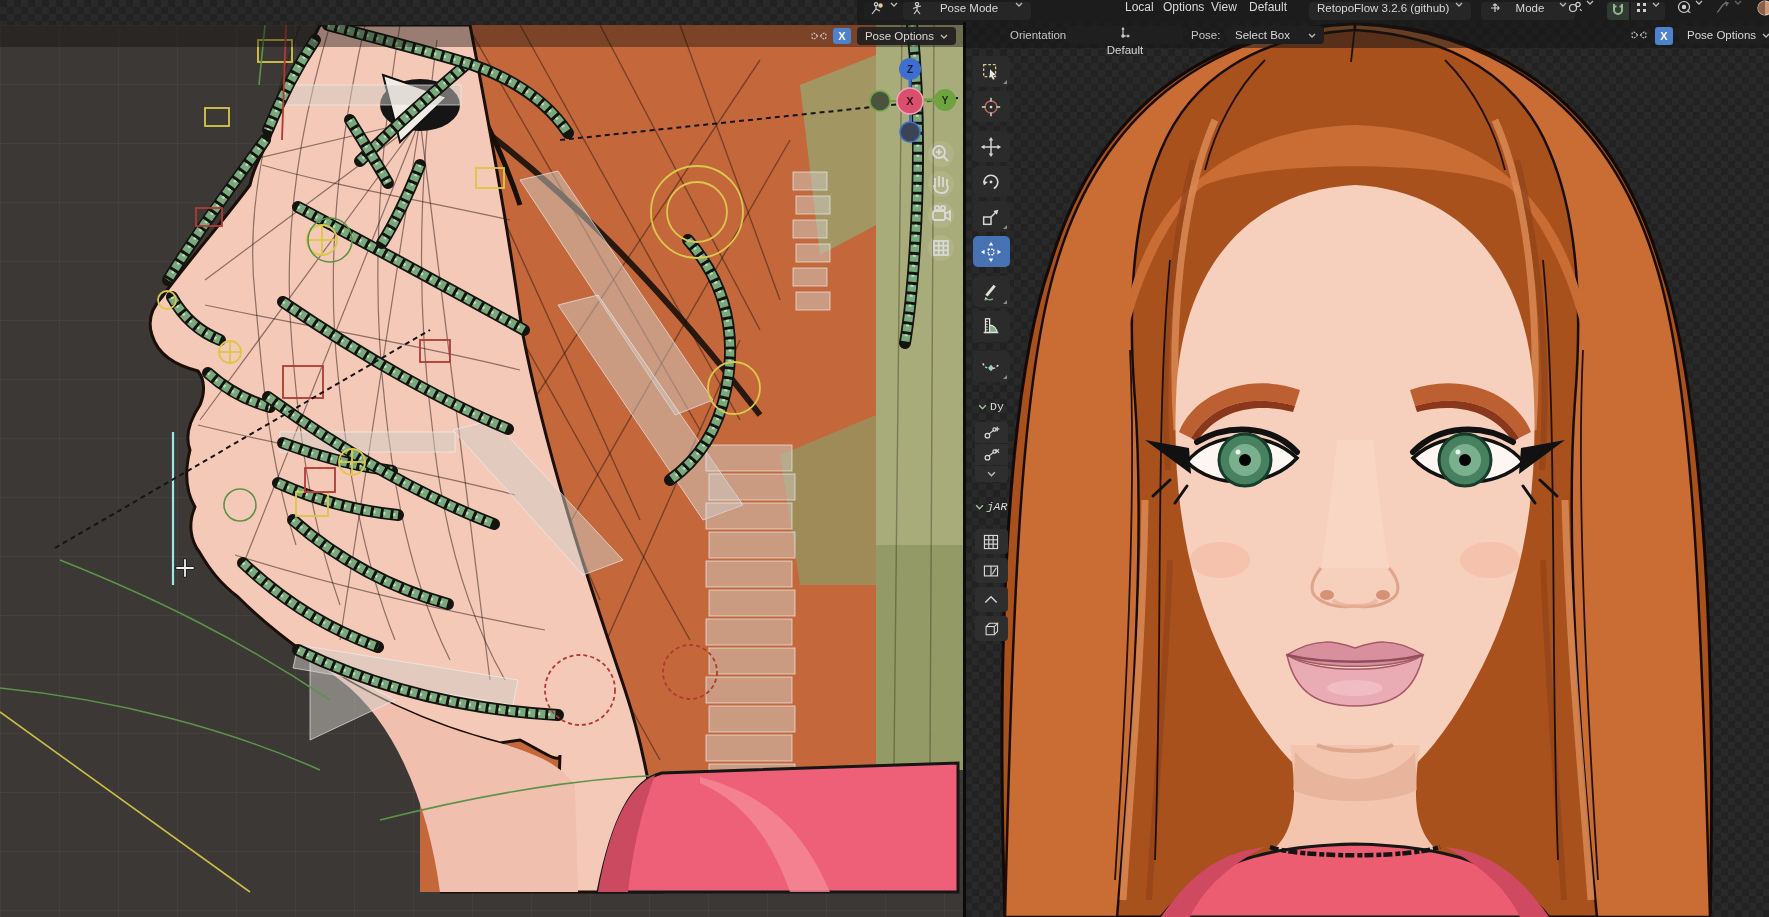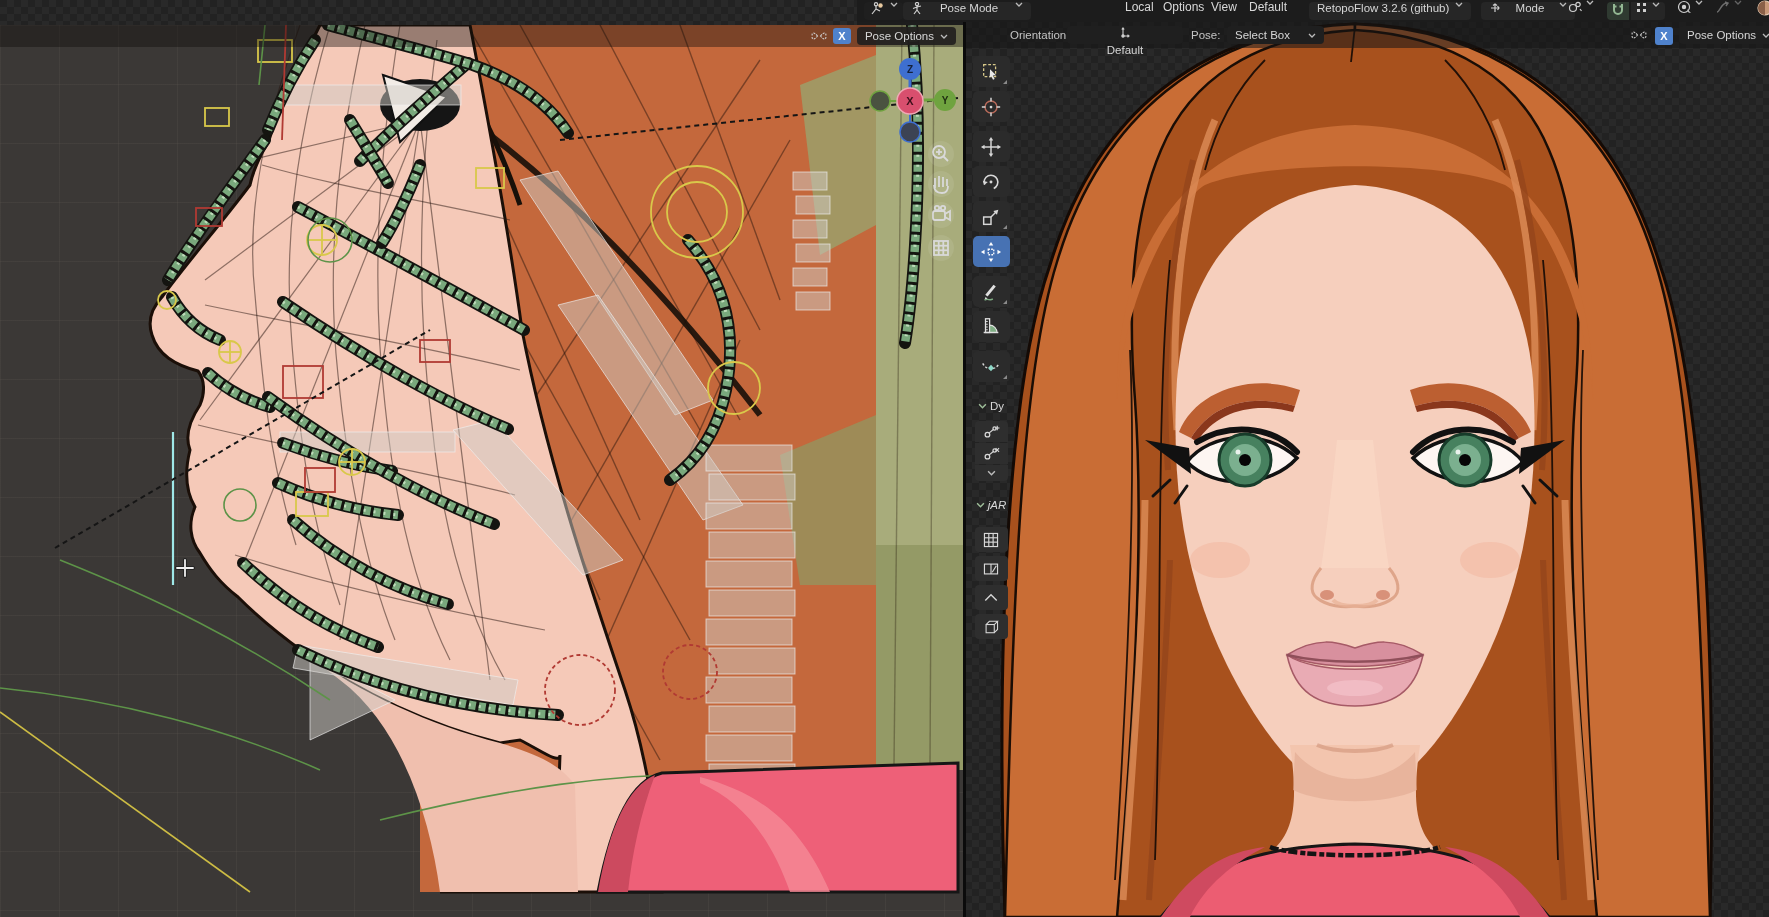--- a/index.html
+++ b/index.html
@@ -30,21 +30,21 @@
   .menu{color:#d8d8d8;font-size:12px;white-space:nowrap;}
   .ic{display:inline-flex;align-items:center;justify-content:center;}
   
   #rightvp{position:absolute;left:965px;top:0;width:804px;height:917px;}
   #divider{position:absolute;left:963px;top:0;width:3px;height:917px;background:#0b0b0b;z-index:7;}
   #row1{position:absolute;left:857px;top:0;width:912px;height:22px;background:#1c1c1c;z-index:8;}
   #row1 .it{position:absolute;top:0;height:22px;display:flex;align-items:flex-start;}
   #row2{position:absolute;left:965px;top:22px;width:804px;height:26px;background:rgba(22,22,22,.55);z-index:6;}
   #row2 .it{position:absolute;top:4px;height:18px;display:flex;align-items:center;}
   
-  #toolbar{position:absolute;left:969px;top:56px;width:44px;z-index:6;display:flex;flex-direction:column;align-items:center;}
+  #toolbar{position:absolute;left:969px;top:56px;width:44px;z-index:6;display:flex;flex-direction:column;align-items:center;font-family:Liberation Mono, monospace;}
   .tbtn{width:37px;height:31px;background:#2b2b2b;border-radius:5px;margin-top:4px;display:flex;align-items:center;justify-content:center;position:relative;}
   .tbtn.active{background:#4772b3;}
   .tbtn.sub:after{content:"";position:absolute;right:3px;bottom:3px;border-left:4px solid transparent;border-bottom:4px solid #8a8a8a;}
   .gap8{margin-top:9px;}
   .phead{margin-top:18px;display:flex;align-items:center;gap:3px;color:#d8d8d8;font-size:11.5px;}
   .sbtn{width:33px;height:21px;background:#2e2e2e;display:flex;align-items:center;justify-content:center;margin-top:1px;}
   .sbtn:first-child{border-radius:4px 4px 0 0;}
   .sbtn.last{border-radius:0 0 4px 4px;height:16px;}
   .qbtn{width:33px;height:25px;background:#2e2e2e;border-radius:4px;margin-top:4px;display:flex;align-items:center;justify-content:center;}
   svg{display:block;}

